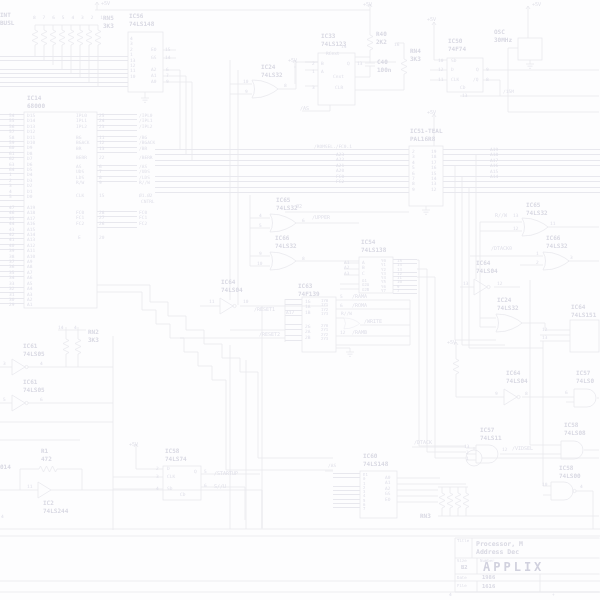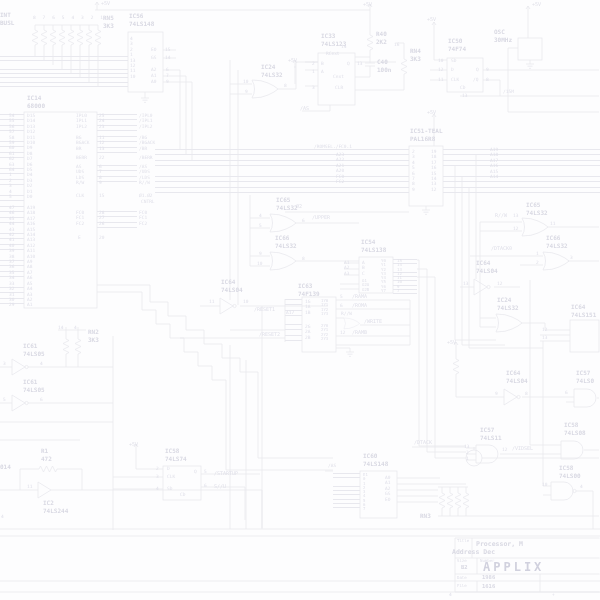--- a/index.html
+++ b/index.html
@@ -630,21 +630,21 @@
       <div class="lbl t" style="left: 328px; top: 464px;">/AS</div>
       <div class="lbl" style="left: 414px; top: 440px;">/DTACK</div>
       <div class="lbl b" style="left: 420px; top: 513px;">RN3</div>
       <div class="lbl t" style="left: 449px; top: 593px;">4</div>
       <div class="lbl t" style="left: 552px; top: 593px;">+</div>
     </div>
 
   <div>
     <span class="tb s" style="left:457px;top:539px">Title</span>
     <span class="tb big1" style="left:476px;top:541px">Processor, M</span>
-    <span class="tb big1" style="left:452px;top:549px">Address Dec</span>
+    <span class="tb big1" style="left:476px;top:549px">Address Dec</span>
     <span class="tb s" style="left:457px;top:559px">Size</span>
     <span class="tb v" style="left:461px;top:565px">B2</span>
     <span class="tb s" style="left:480px;top:559px">Number</span>
     <span class="tb brand" style="left:483px;top:561px">APPLIX</span>
     <span class="tb s" style="left:457px;top:576px">Date</span>
     <span class="tb v" style="left:482px;top:575px">1986</span>
     <span class="tb s" style="left:457px;top:584px">File</span>
     <span class="tb v" style="left:482px;top:584px">1616</span>
   </div>
 

